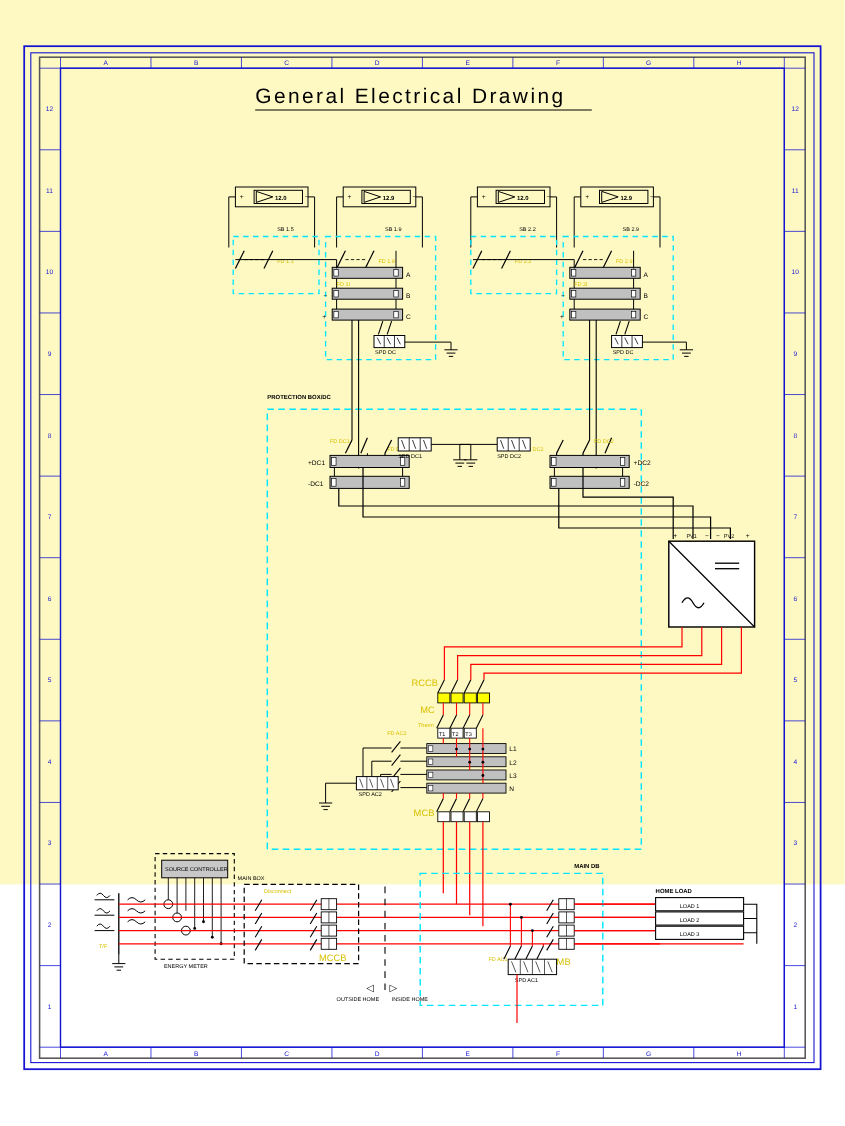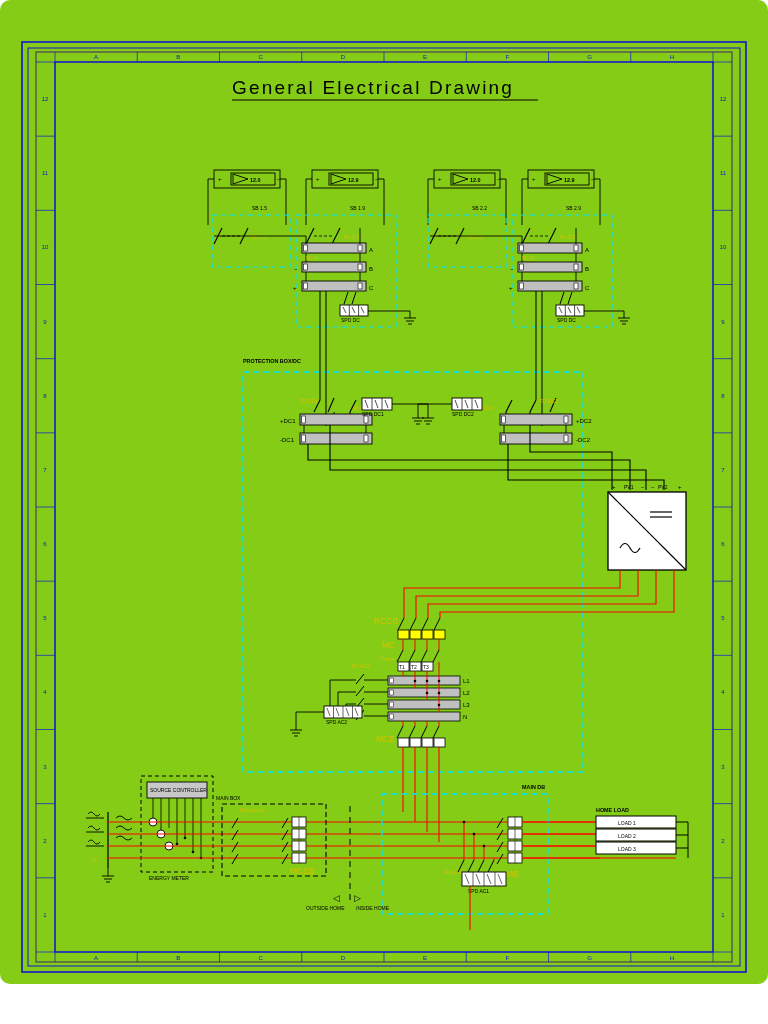--- a/index.html
+++ b/index.html
@@ -1,17 +1,17 @@
 <!DOCTYPE html>
 <html><head>
 <meta charset="utf-8">
 <style>
   html,body{margin:0;padding:0;background:#ffffff;}
   body{width:768px;height:1024px;overflow:hidden;font-family:"Liberation Sans",sans-serif;}
-  #stage{position:relative;width:768px;height:984px;background:#84cc16;border-radius:10px;}
+  #stage{position:relative;width:768px;height:804px;background:#fef9c3;}
   svg#dwg{position:absolute;left:0;top:0;width:768px;height:1024px;display:block;}
   text{font-family:"Liberation Sans",sans-serif;}
   .ttl{font-size:19px;letter-spacing:2.2px;fill:#000;}
   .zn{font-size:6px;fill:#1414d2;}
   .lbl{font-size:5px;fill:#000;}
   .lblb{font-size:5.4px;fill:#000;font-weight:bold;}
   .ylw{font-size:5px;fill:#d8c000;}
   .ylwb{font-size:8.5px;fill:#d8c000;}
   .term{font-size:6px;fill:#000;}
   .blk{stroke:#000;fill:none;}

